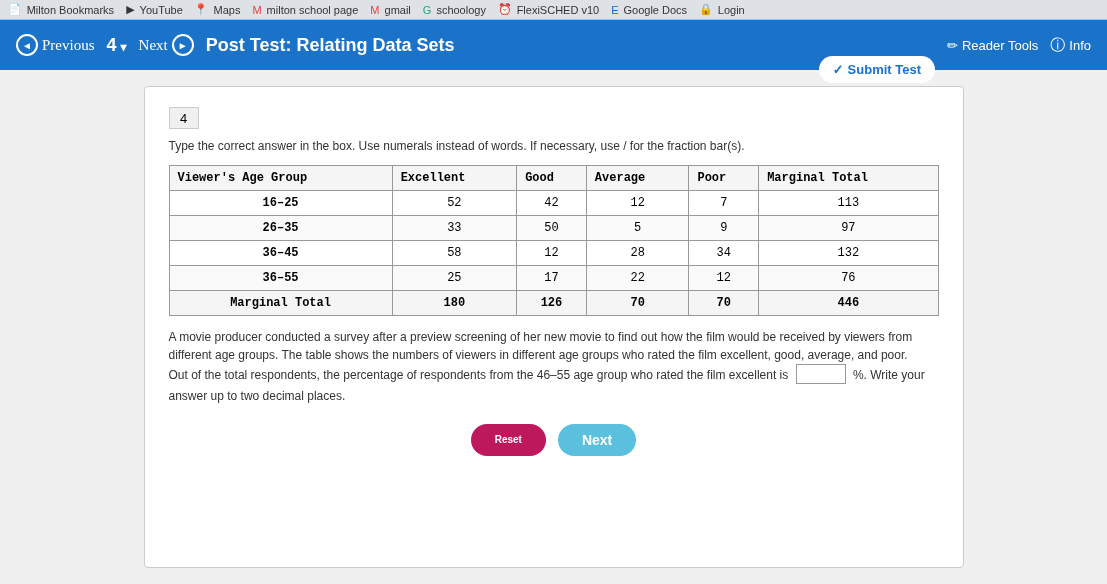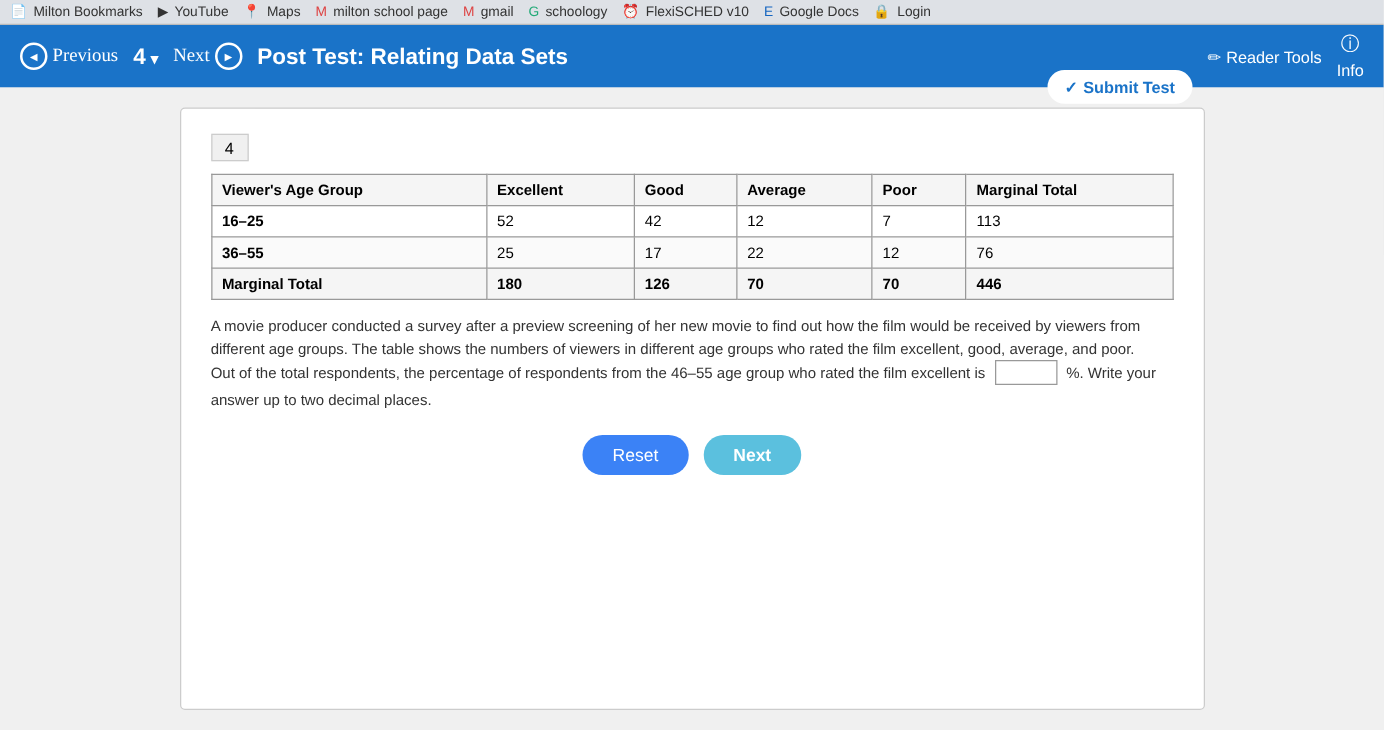--- a/index.html
+++ b/index.html
@@ -89,21 +89,21 @@
       font-size: 13px;
       cursor: pointer;
       display: flex; align-items: center; gap: 4px;
     }
     .info-btn {
       color: white;
       background: none;
       border: none;
       font-size: 13px;
       cursor: pointer;
-      display: flex; align-items: center; gap: 4px; flex-direction: column;
+      display: flex; align-items: center; gap: 4px;
     }
 
     
     .main-content {
       background: #f0f0f0;
       height: calc(584px - 70px);
       display: flex;
       justify-content: center;
       padding: 16px;
       overflow-y: auto;
@@ -129,35 +129,36 @@
       color: #333;
       margin-bottom: 12px;
     }
 
     
     .data-table {
       width: 100%;
       border-collapse: collapse;
       margin-bottom: 8px;
       font-size: 12px;
+      font-family: Liberation Mono, monospace;
     }
     .data-table th, .data-table td {
       border: 1px solid #999;
       padding: 5px 8px;
     }
     .data-table th {
       background: #f5f5f5;
       font-weight: bold;
       text-align: left;
     }
     .data-table td {
-      text-align: left;
+      text-align: center;
     }
     .data-table td:first-child {
-      text-align: left;
+      text-align: center;
       font-weight: bold;
     }
     .data-table tr:nth-child(even) td {
       background: #fafafa;
     }
     .marginal-row td {
       font-weight: bold;
       background: #f5f5f5 !important;
     }
 
@@ -180,28 +181,28 @@
       display: inline-block;
       margin: 0 4px;
     }
     .button-row {
       display: flex;
       justify-content: center;
       gap: 12px;
       margin-top: 8px;
     }
     .reset-btn {
-      background: #3b82f6;
+      background: #be185d;
       color: white;
       border: none;
       border-radius: 20px;
       padding: 8px 24px;
-      font-size: 14px;
-      cursor: pointer;
-      font-weight: normal;
+      font-size: 10px;
+      cursor: pointer;
+      font-weight: bold;
     }
     .next-btn {
       background: #5bc0de;
       color: white;
       border: none;
       border-radius: 20px;
       padding: 8px 24px;
       font-size: 14px;
       cursor: pointer;
       font-weight: bold;
@@ -291,20 +292,21 @@
       <span class="info-circle"></span>
       <span>Info</span>
     </button>
   </div>
 </div>
 
 <div class="main-content">
   <div class="question-card">
     <div class="question-number-badge">4</div>
 
+    <p class="instruction-text">Type the correct answer in the box. Use numerals instead of words. If necessary, use / for the fraction bar(s).</p>
 
     <table class="data-table">
       <thead>
         <tr>
           <th>Viewer's Age Group</th>
           <th>Excellent</th>
           <th>Good</th>
           <th>Average</th>
           <th>Poor</th>
           <th>Marginal Total</th>
@@ -312,20 +314,36 @@
       </thead>
       <tbody id="table-body">
 
       <tr>
       <td>16–25</td>
       <td>52</td>
       <td>42</td>
       <td>12</td>
       <td>7</td>
       <td>113</td>
+    </tr>
+          <tr>
+      <td>26–35</td>
+      <td>33</td>
+      <td>50</td>
+      <td>5</td>
+      <td>9</td>
+      <td>97</td>
+    </tr>
+          <tr>
+      <td>36–45</td>
+      <td>58</td>
+      <td>12</td>
+      <td>28</td>
+      <td>34</td>
+      <td>132</td>
     </tr>
           <tr>
       <td>36–55</td>
       <td>25</td>
       <td>17</td>
       <td>22</td>
       <td>12</td>
       <td>76</td>
     </tr>
           <tr class="marginal-row">

